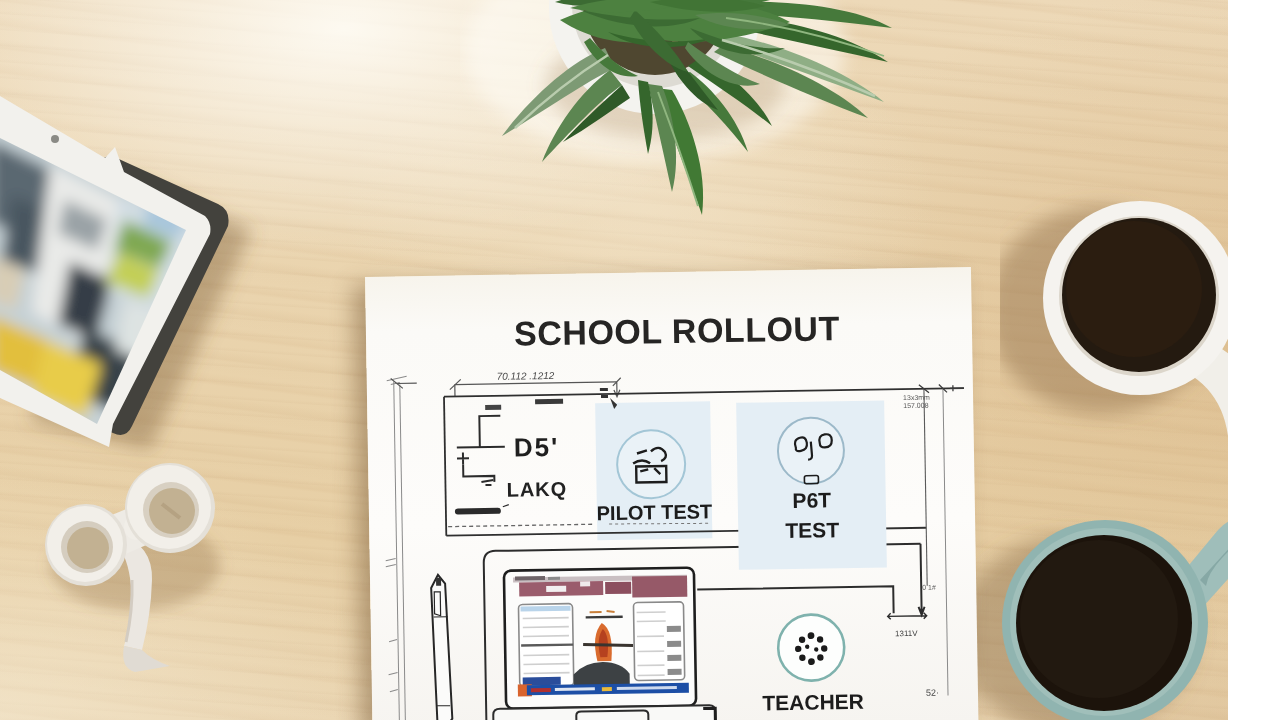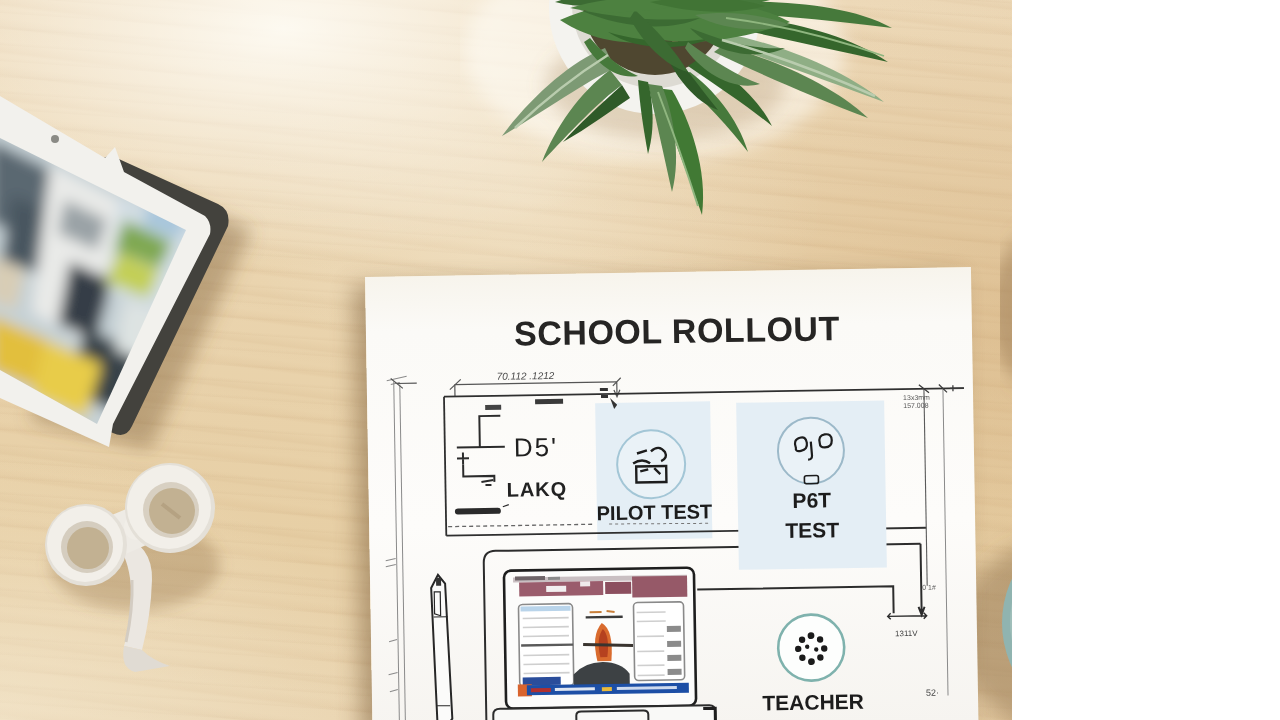--- a/index.html
+++ b/index.html
@@ -1,17 +1,17 @@
 <!DOCTYPE html>
 <html><head>
 <meta charset="utf-8">
 <style>
   html,body{margin:0;padding:0;width:1280px;height:720px;overflow:hidden;}
   body{font-family:"Liberation Sans", sans-serif;}
-  #scene{position:absolute;top:0;left:0;width:1012px;height:720px;overflow:hidden;
+  #scene{position:absolute;top:0;left:0;width:1228px;height:720px;overflow:hidden;
     background:
       radial-gradient(ellipse 760px 400px at 28% 4%, rgba(255,253,247,0.9), rgba(255,253,247,0) 58%),
       radial-gradient(ellipse 500px 300px at 52% 28%, rgba(250,243,228,0.35), rgba(250,243,228,0) 60%),
       radial-gradient(ellipse 900px 560px at 103% 45%, rgba(200,155,98,0.35), rgba(200,155,98,0) 60%),
       radial-gradient(ellipse 520px 320px at 100% 102%, rgba(190,145,90,0.22), rgba(190,145,90,0) 60%),
       radial-gradient(ellipse 700px 500px at 0% 100%, rgba(248,239,218,0.5), rgba(248,239,218,0) 55%),
       repeating-linear-gradient(187deg, rgba(170,125,75,0) 0px, rgba(170,125,75,0.07) 9px, rgba(170,125,75,0.015) 11px, rgba(170,125,75,0) 24px, rgba(190,145,95,0.085) 33px, rgba(190,145,95,0) 36px, rgba(170,125,75,0) 47px),
       repeating-linear-gradient(184deg, rgba(150,105,60,0) 0px, rgba(150,105,60,0.04) 3px, rgba(150,105,60,0) 4px, rgba(150,105,60,0) 16px),
       linear-gradient(180deg, #edd9b8 0%, #ead4ae 40%, #e7cfa5 75%, #ead5b1 100%);
   }
@@ -364,21 +364,21 @@
         <circle cx="431" cy="388" r="3.2"></circle>
         <circle cx="449" cy="388" r="3.2"></circle>
         <circle cx="440" cy="392" r="3.4"></circle>
         <circle cx="436" cy="377" r="2.2"></circle>
         <circle cx="445" cy="380" r="2.2"></circle>
       </g>
 
       <path d="M331,437 L343,437 L343,450" stroke="#1e1e1e" stroke-width="3" fill="none"></path>
     </svg>
 
-    <div class="abs" style="left:146px;top:158px;font-size:26px;font-weight:normal;color:#1f1f1f;letter-spacing:2px;">D5'</div>
+    <div class="abs" style="left:146px;top:158px;font-size:26px;font-weight:bold;color:#1f1f1f;letter-spacing:2px;">D5'</div>
 
     <div class="abs" style="left:138px;top:204px;font-size:20px;font-weight:bold;color:#222;letter-spacing:1px;">LAKQ</div>
 
     <div class="abs" style="left:213px;top:229px;width:145px;text-align:center;font-size:20px;font-weight:bold;color:#1c1c1c;">PILOT TEST</div>
 
     <div class="abs" style="left:383px;top:219px;width:120px;text-align:center;font-size:21px;font-weight:bold;color:#1c1c1c;">P6T</div>
 
     <div class="abs" style="left:383px;top:249px;width:120px;text-align:center;font-size:21px;font-weight:bold;color:#1c1c1c;">TEST</div>
 
     <div class="abs" style="left:370px;top:421px;width:142px;text-align:center;font-size:21px;font-weight:bold;color:#1c1c1c;">TEACHER</div>

